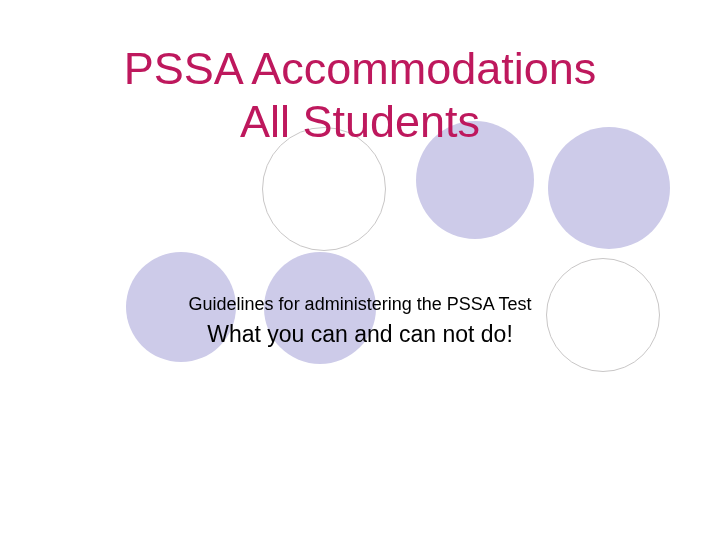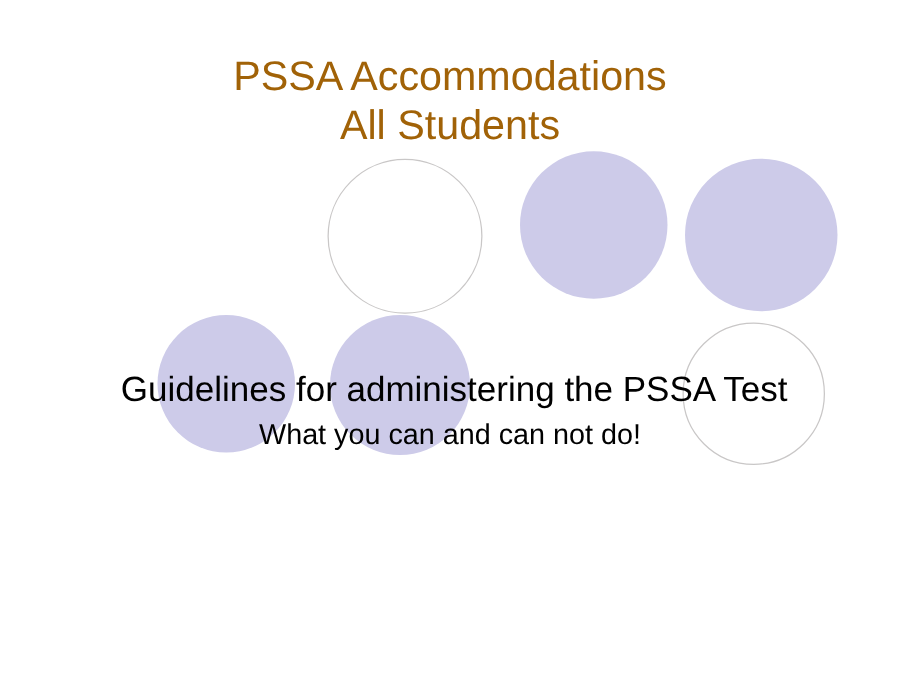--- a/index.html
+++ b/index.html
@@ -47,39 +47,38 @@
     top: 0;
     width: 720px;
     height: 540px;
   }
   .title {
     position: absolute;
     left: 60px;
     top: 42px;
     width: 600px;
     text-align: center;
-    font-size: 33px;
+    font-size: 45px;
     line-height: 1.18;
-    color: #a16207;
+    color: #be185d;
     font-weight: normal;
     letter-spacing: 0px;
   }
   .subtitle {
     position: absolute;
     left: 90px;
     top: 293px;
     width: 540px;
     text-align: center;
     color: #000000;
   }
   .subtitle .line1 {
-    font-size: 28px;
+    font-size: 18px;
     line-height: 1.33;
     display: block;
-    text-align: right;
   }
   .subtitle .line2 {
     font-size: 23px;
     line-height: 1.33;
     display: block;
     margin-top: 2px;
   }
 </style>
 </head>
 <body>

